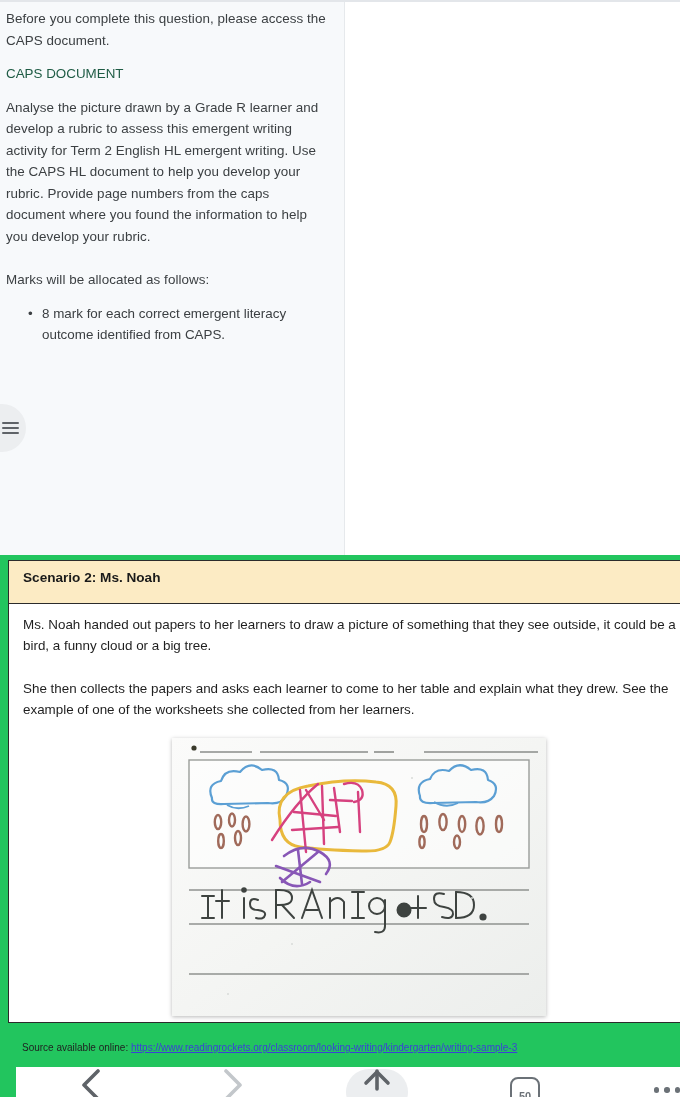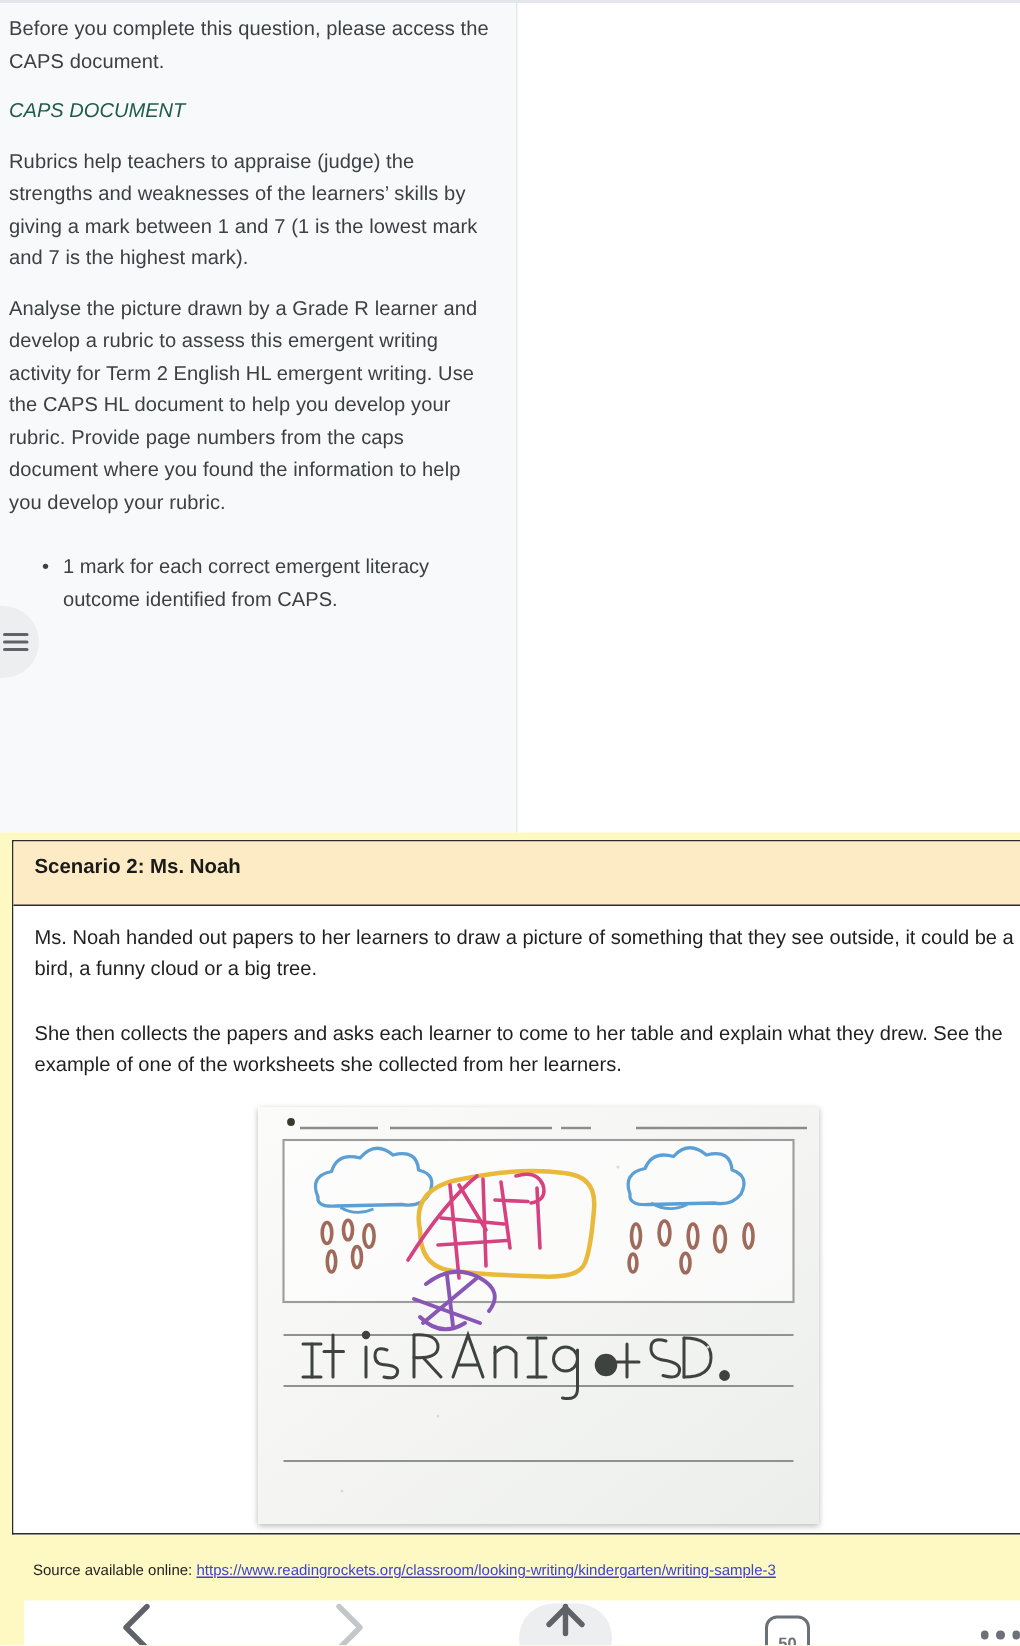--- a/index.html
+++ b/index.html
@@ -2,21 +2,21 @@
 <html><head>
 <meta charset="utf-8">
 <style>
   * { margin:0; padding:0; box-sizing:border-box; }
   html,body {
     width:680px; height:1097px;
     background:#ffffff;
     font-family:"Liberation Sans", sans-serif;
     overflow:hidden;
   }
-  #app { position:relative; width:680px; height:1097px; overflow:hidden; background:#fef9c3; }
+  #app { position:relative; width:680px; height:1097px; overflow:hidden; background:#22c55e; }
 
   
   .top-hairline {
     position:absolute; top:0; left:0; width:680px; height:2px;
     background:#e3e6ea;
   }
 
   
   .question-panel {
     position:absolute; top:2px; left:0;
@@ -32,21 +32,20 @@
     letter-spacing:.005em;
   }
   .caps-link {
     display:block;
     font-size:13.4px;
     line-height:21.5px;
     color:#1f5c45;
     margin:0 0 12px 0;
     text-decoration:none;
     cursor:pointer;
-    font-style:italic;
   }
   .spacer-line { height:10px; }
   .marks-list {
     list-style:none;
     margin:0 0 0 0;
     padding:0;
   }
   .marks-list li {
     position:relative;
     font-size:13.4px;
@@ -194,25 +193,25 @@
 <div id="app">
 
   <div class="top-hairline"></div>
 
   <div class="panel-right-fill"></div>
   <div class="panel-divider"></div>
 
   <div class="question-panel">
     <p>Before you complete this question, please access the CAPS document.</p>
     <a class="caps-link" href="#">CAPS DOCUMENT</a>
-    <p>Rubrics help teachers to appraise (judge) the strengths and weaknesses of the learners’ skills by giving a mark between 1 and 7 (1 is the lowest mark and 7 is the highest mark).</p>
     <p>Analyse the picture drawn by a Grade R learner and develop a rubric to assess this emergent writing activity for Term 2 English HL emergent writing. Use the CAPS HL document to help you develop your rubric. Provide page numbers from the caps document where you found the information to help you develop your rubric.</p>
     <div class="spacer-line"></div>
+    <p>Marks will be allocated as follows:</p>
     <ul class="marks-list">
-      <li>1 mark for each correct emergent literacy outcome identified from CAPS.</li>
+      <li>8 mark for each correct emergent literacy outcome identified from CAPS.</li>
     </ul>
   </div>
 
   <div class="fab-menu">
     <div class="bars">
       <span></span>
       <span></span>
       <span></span>
     </div>
   </div>

